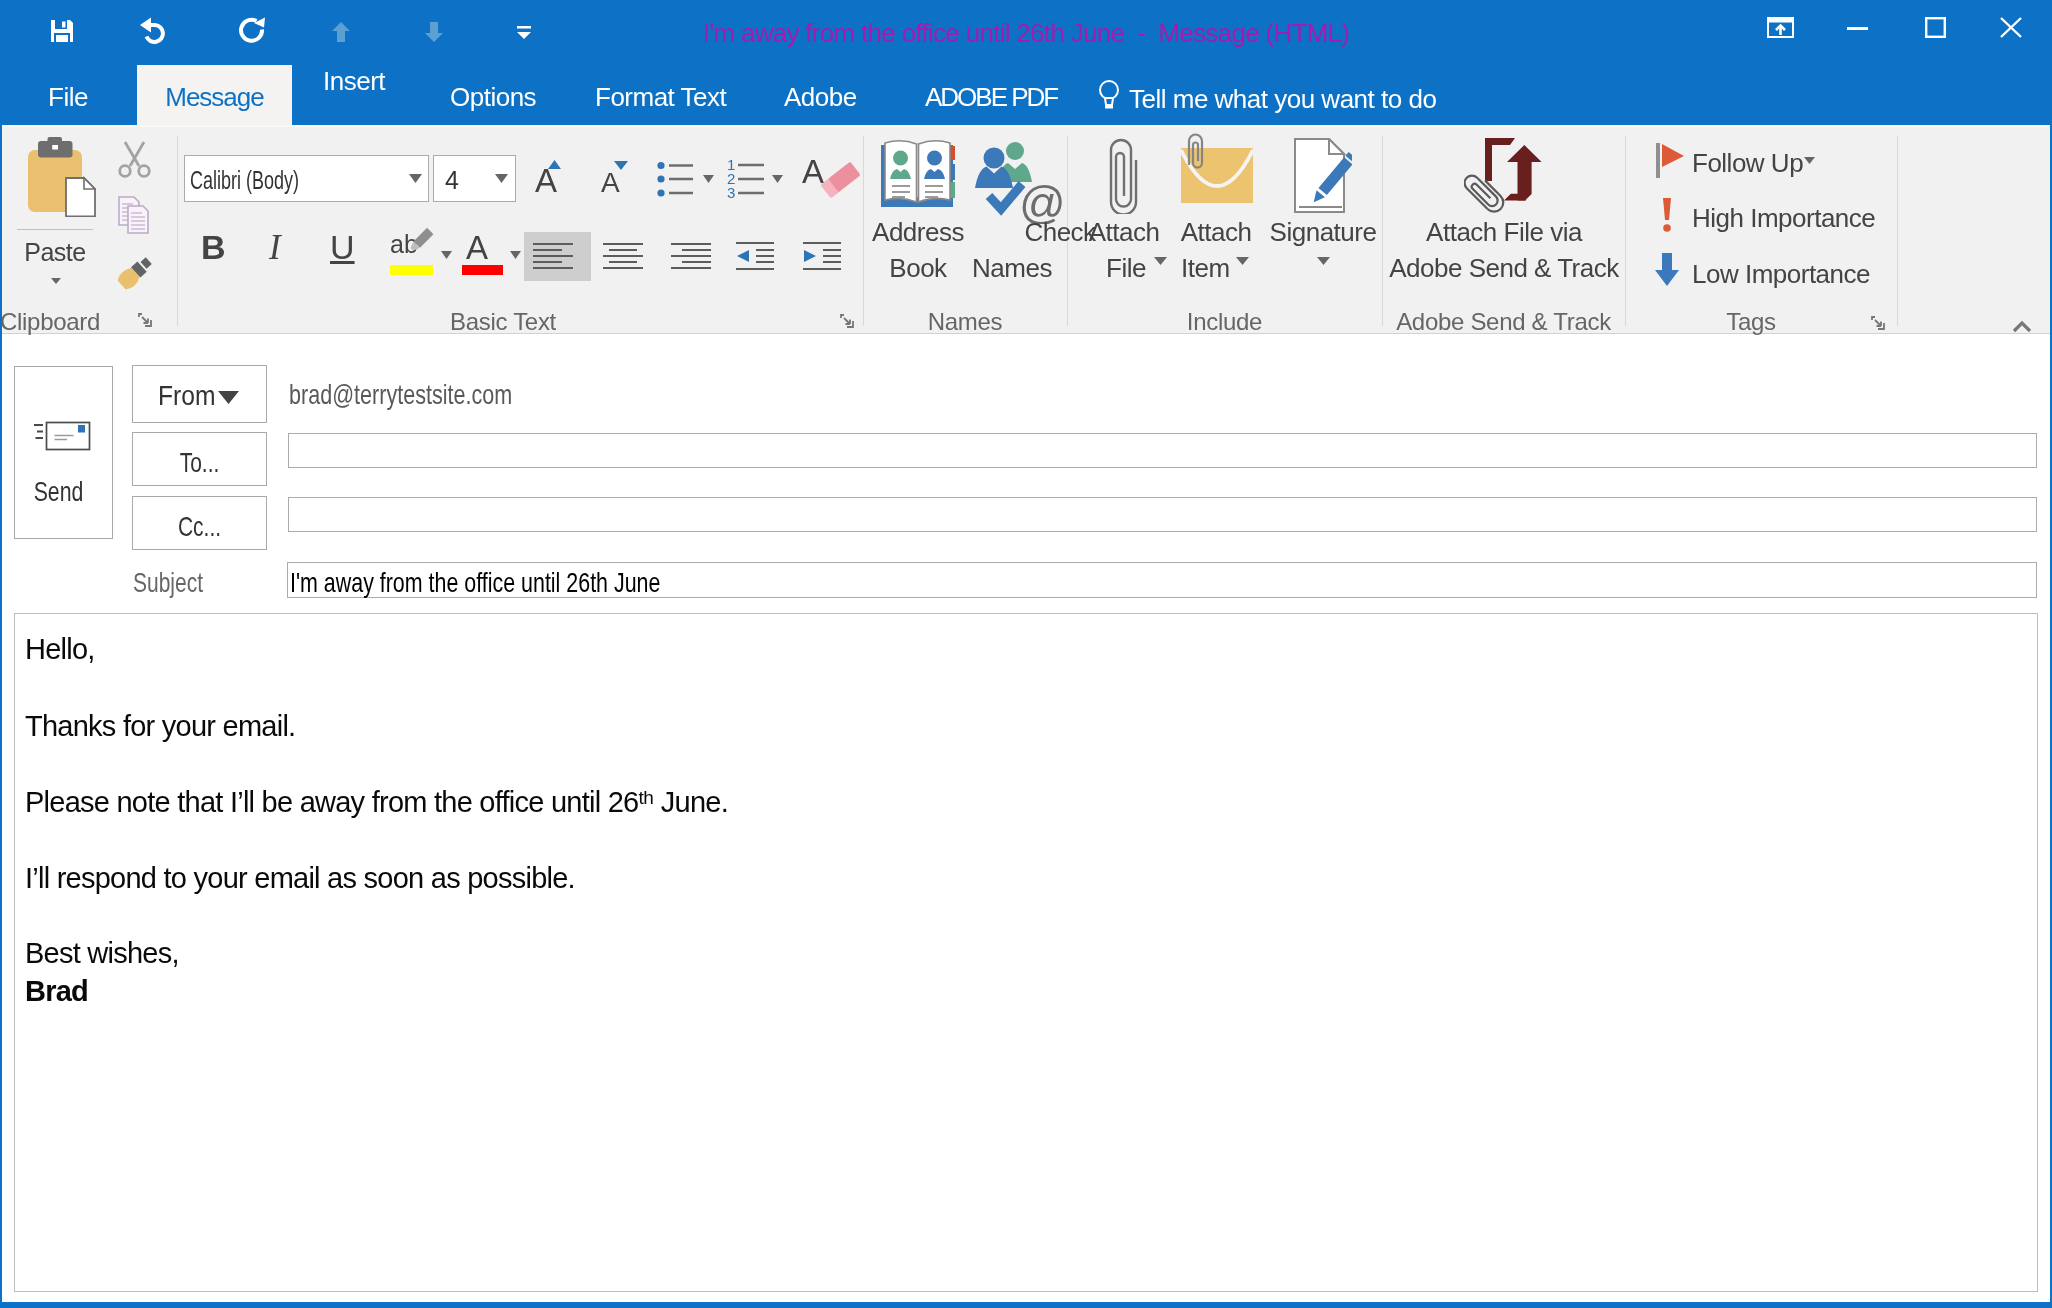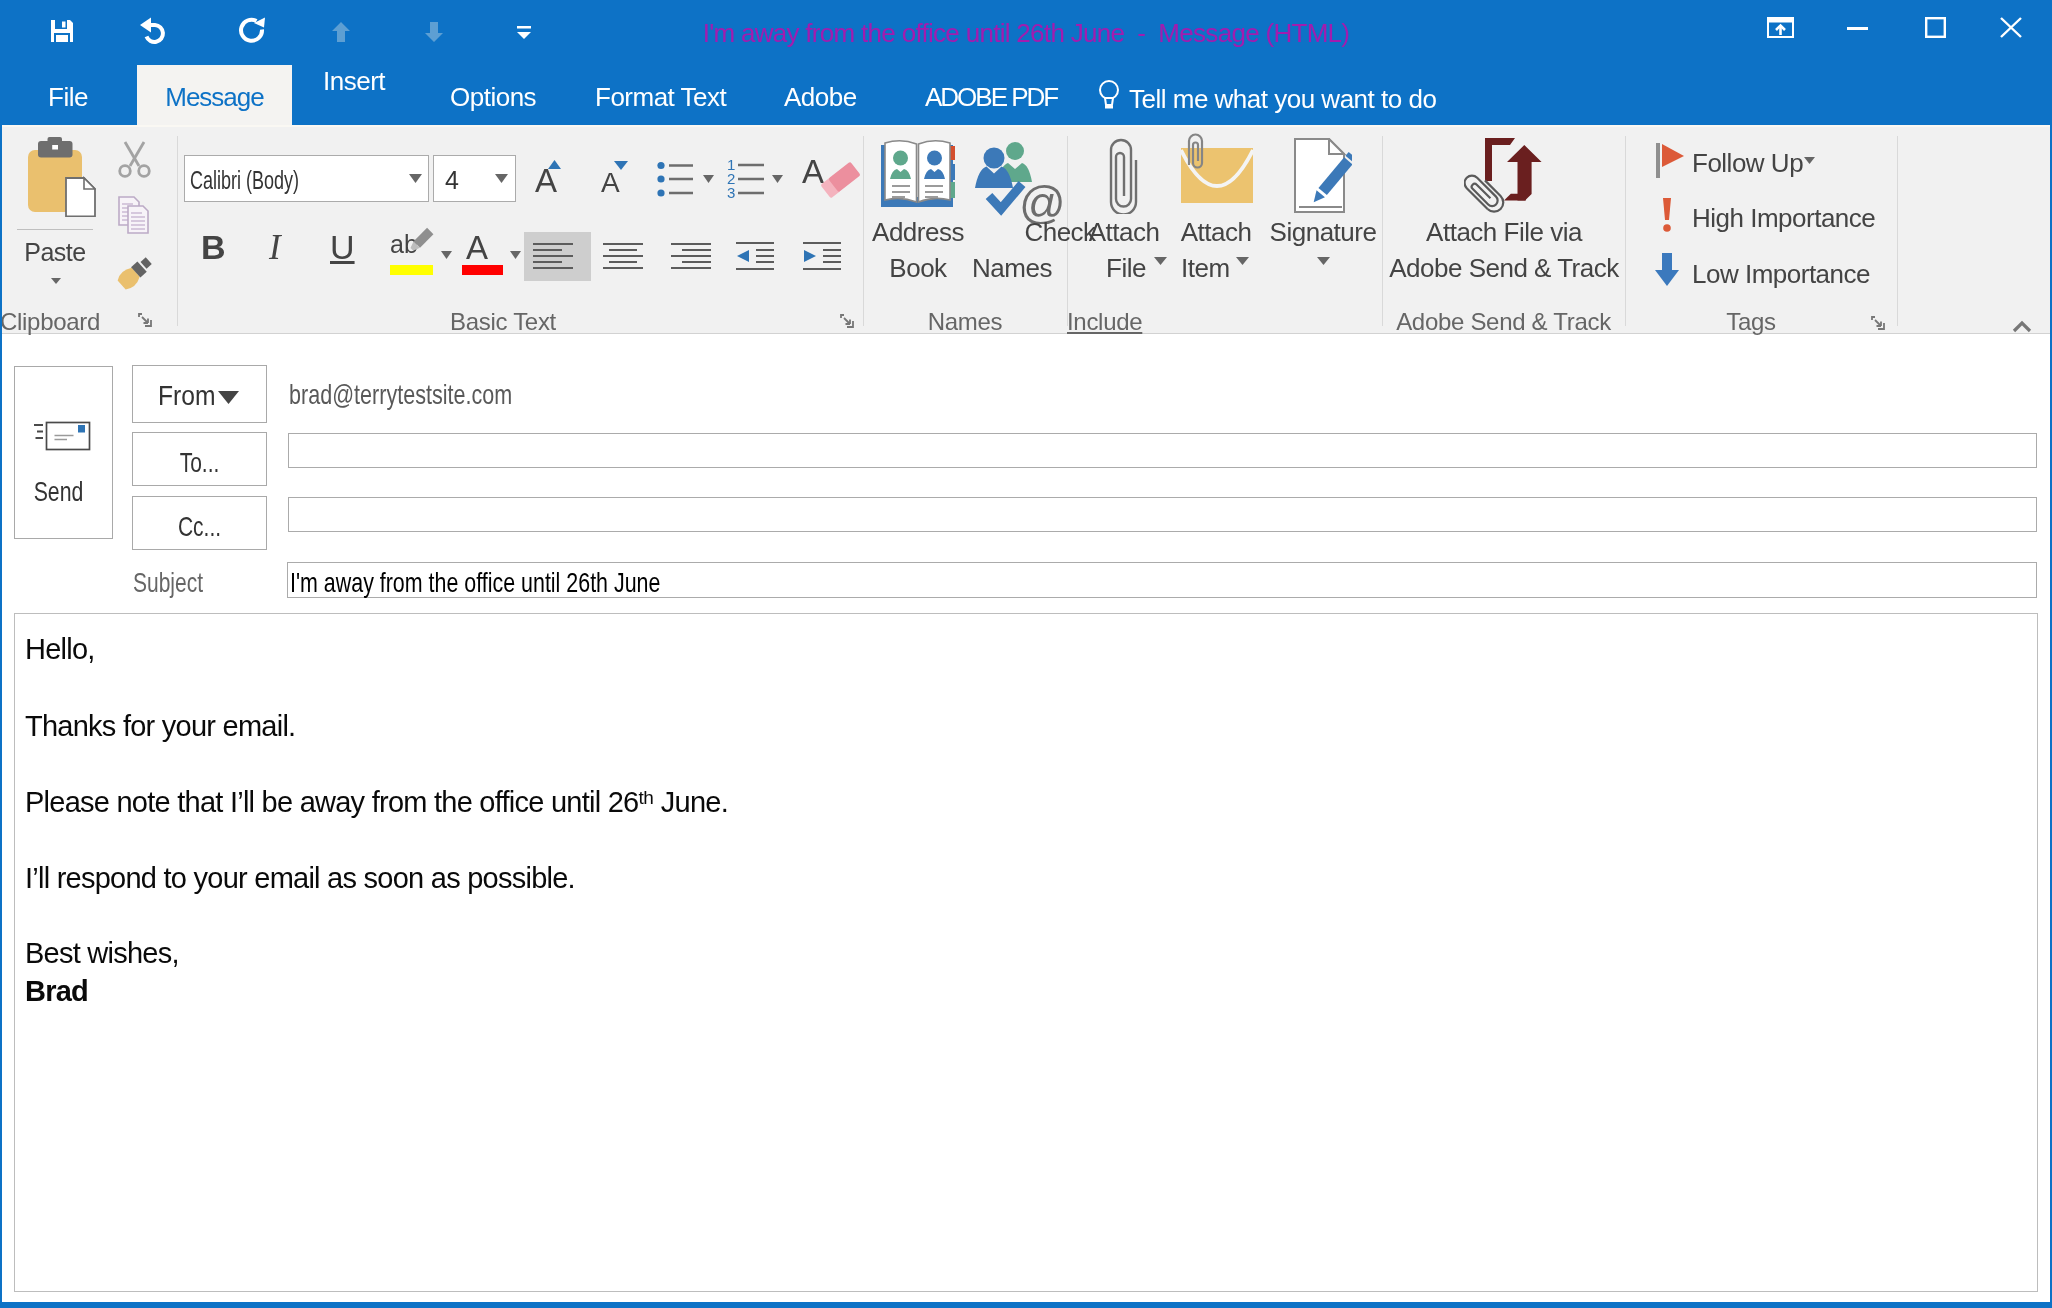--- a/index.html
+++ b/index.html
@@ -87,21 +87,21 @@
 <div class="abs" style="left:177px;top:136px;width:1px;height:190px;background:#d9d9d9;"></div>
 <div class="abs" style="left:863px;top:136px;width:1px;height:190px;background:#d9d9d9;"></div>
 <div class="abs" style="left:1067px;top:136px;width:1px;height:190px;background:#d9d9d9;"></div>
 <div class="abs" style="left:1382px;top:136px;width:1px;height:190px;background:#d9d9d9;"></div>
 <div class="abs" style="left:1625px;top:136px;width:1px;height:190px;background:#d9d9d9;"></div>
 <div class="abs" style="left:1897px;top:136px;width:1px;height:190px;background:#d9d9d9;"></div>
 
 <div class="abs ribbonlabel" style="left:0px;top:308px;width:160px;text-align:left;">Clipboard</div>
 <div class="abs ribbonlabel" style="left:200px;top:308px;width:606px;text-align:center;">Basic Text</div>
 <div class="abs ribbonlabel" style="left:863px;top:308px;width:204px;text-align:center;">Names</div>
-<div class="abs ribbonlabel" style="left:1067px;top:308px;width:315px;text-align:left;text-decoration:underline;">Include</div>
+<div class="abs ribbonlabel" style="left:1067px;top:308px;width:315px;text-align:center;">Include</div>
 <div class="abs ribbonlabel" style="left:1382px;top:308px;width:243px;text-align:center;">Adobe Send &amp; Track</div>
 <div class="abs ribbonlabel" style="left:1625px;top:308px;width:252px;text-align:center;">Tags</div>
 
 <svg class="abs" style="left:28px;top:136px;" width="68" height="81" viewBox="0 0 68 81">
   <rect x="0" y="14" width="54" height="62" rx="7" fill="#eac06e"></rect>
   <rect x="19.5" y="1" width="14.5" height="12" rx="2" fill="#6e6e6e"></rect>
   <rect x="24.2" y="9" width="5.8" height="6" fill="#ffffff"></rect>
   <rect x="10" y="5" width="34.5" height="16.5" rx="3" fill="#6e6e6e"></rect>
   <rect x="24.2" y="9" width="5.8" height="4.5" fill="#ffffff"></rect>
   <path d="M38 42 h18 l11 11 v27.5 h-29 z" fill="#ffffff" stroke="#6f6f6f" stroke-width="1.8"></path>

